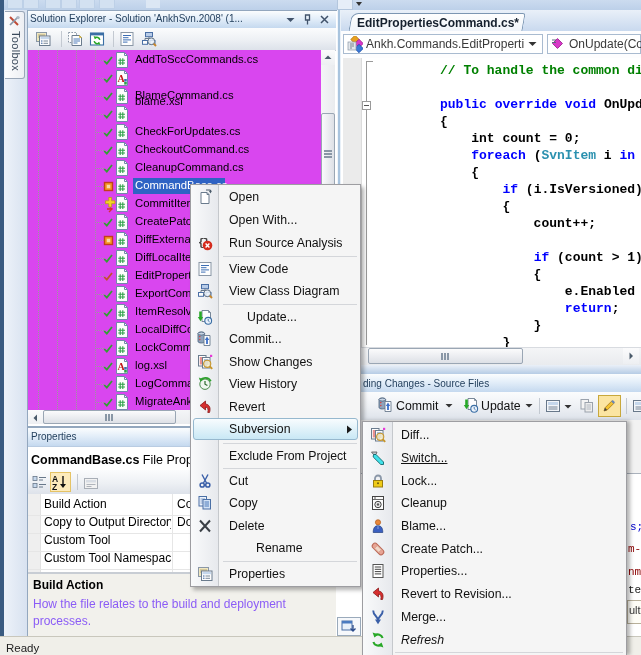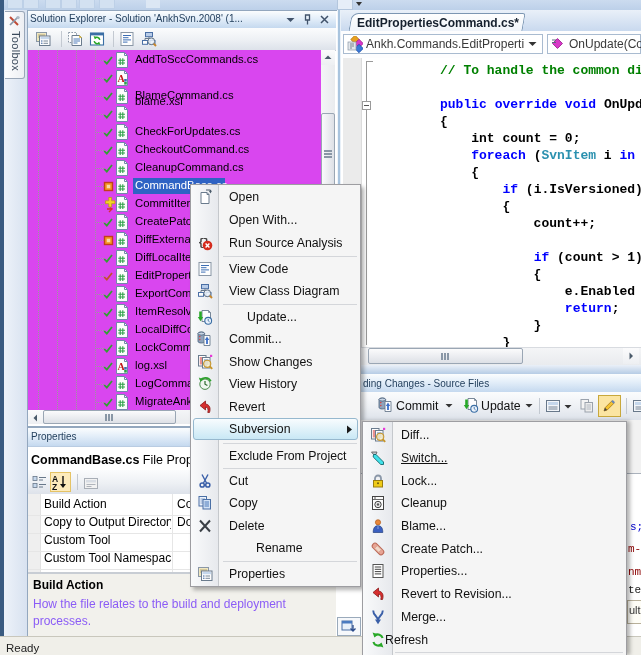--- a/index.html
+++ b/index.html
@@ -655,20 +655,20 @@
     </svg>
 <div class="mi" style="left:38px;top:165px;">Revert to Revision...</div>
 <svg style="left:7px;top:164px" width="16" height="16" viewBox="0 0 16 16">
       <path d="M12.5 13.5 C14 9 12.5 5.5 8.5 5 L8.5 2 L3 6.5 L8.5 11 L8.5 8 C10.8 8.3 11.6 10.4 10.8 13.5 Z" fill="#D62F2F" stroke="#8A1A1A" stroke-width="0.8"></path>
     </svg>
 <div class="mi" style="left:38px;top:188px;">Merge...</div>
 <svg style="left:7px;top:187px" width="16" height="16" viewBox="0 0 16 16">
       <path d="M3.2 1.5 C3.2 7 8 6.5 8 12 M12.8 1.5 C12.8 7 8 6.5 8 12" fill="none" stroke="#3A5FA8" stroke-width="1.9"></path>
       <path d="M5 10.6 H11 L8 15.2 Z" fill="#3A5FA8"></path>
     </svg>
-<div class="mi" style="left:22px;top:211px;">Refresh</div>
+<div class="mi" style="left:38px;top:211px;font-style:italic;">Refresh</div>
 <svg style="left:7px;top:210px" width="16" height="16" viewBox="0 0 16 16">
       <path d="M12.6 6 A5 5 0 0 0 4.8 3.4" fill="none" stroke="#28A828" stroke-width="2.1"></path>
       <path d="M2.6 0.6 L4.4 5.6 L8.4 2.6 Z" fill="#28A828"></path>
       <path d="M3.4 10 A5 5 0 0 0 11.2 12.6" fill="none" stroke="#28A828" stroke-width="2.1"></path>
       <path d="M13.4 15.4 L11.6 10.4 L7.6 13.4 Z" fill="#28A828"></path>
     </svg>
 <div class="abs" style="left:32px;top:230px;width:228px;height:1px;background:#D4D6DA;"></div>
 </div>
 </body></html>

